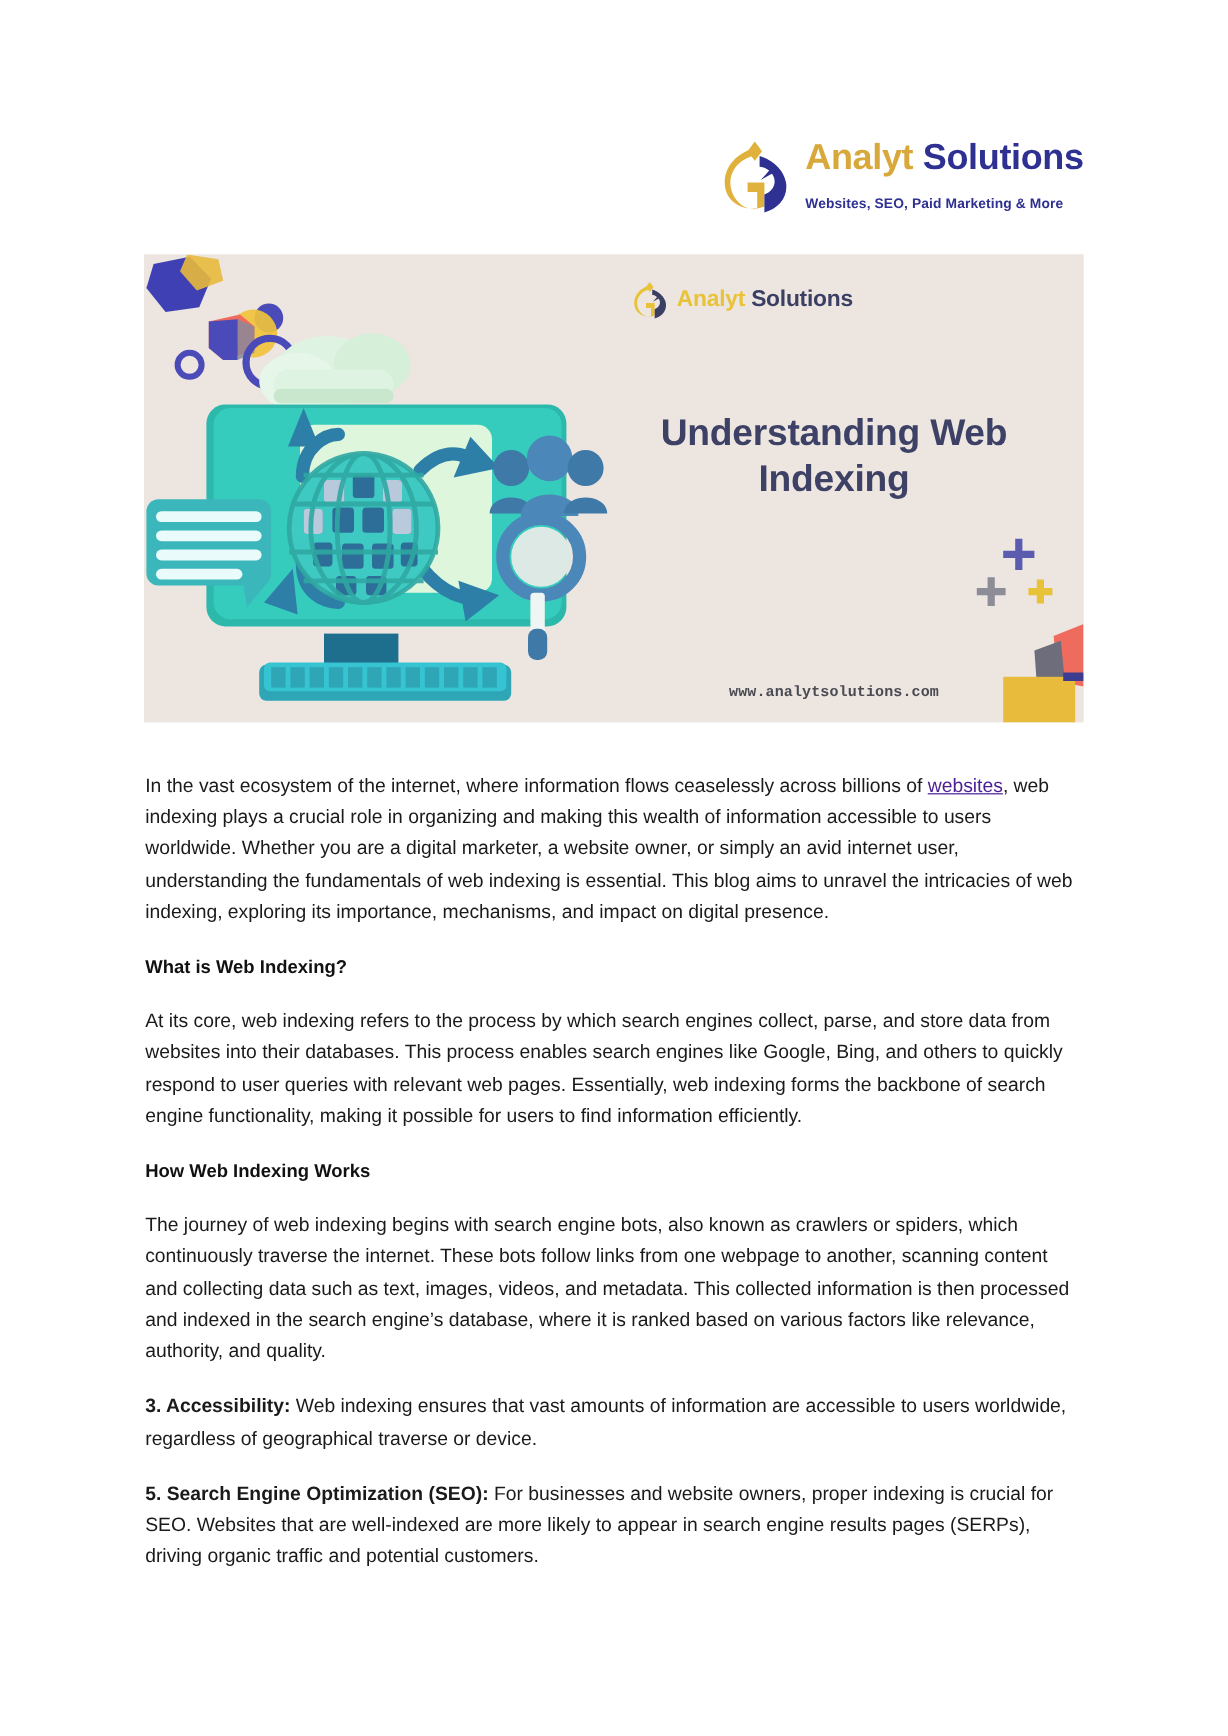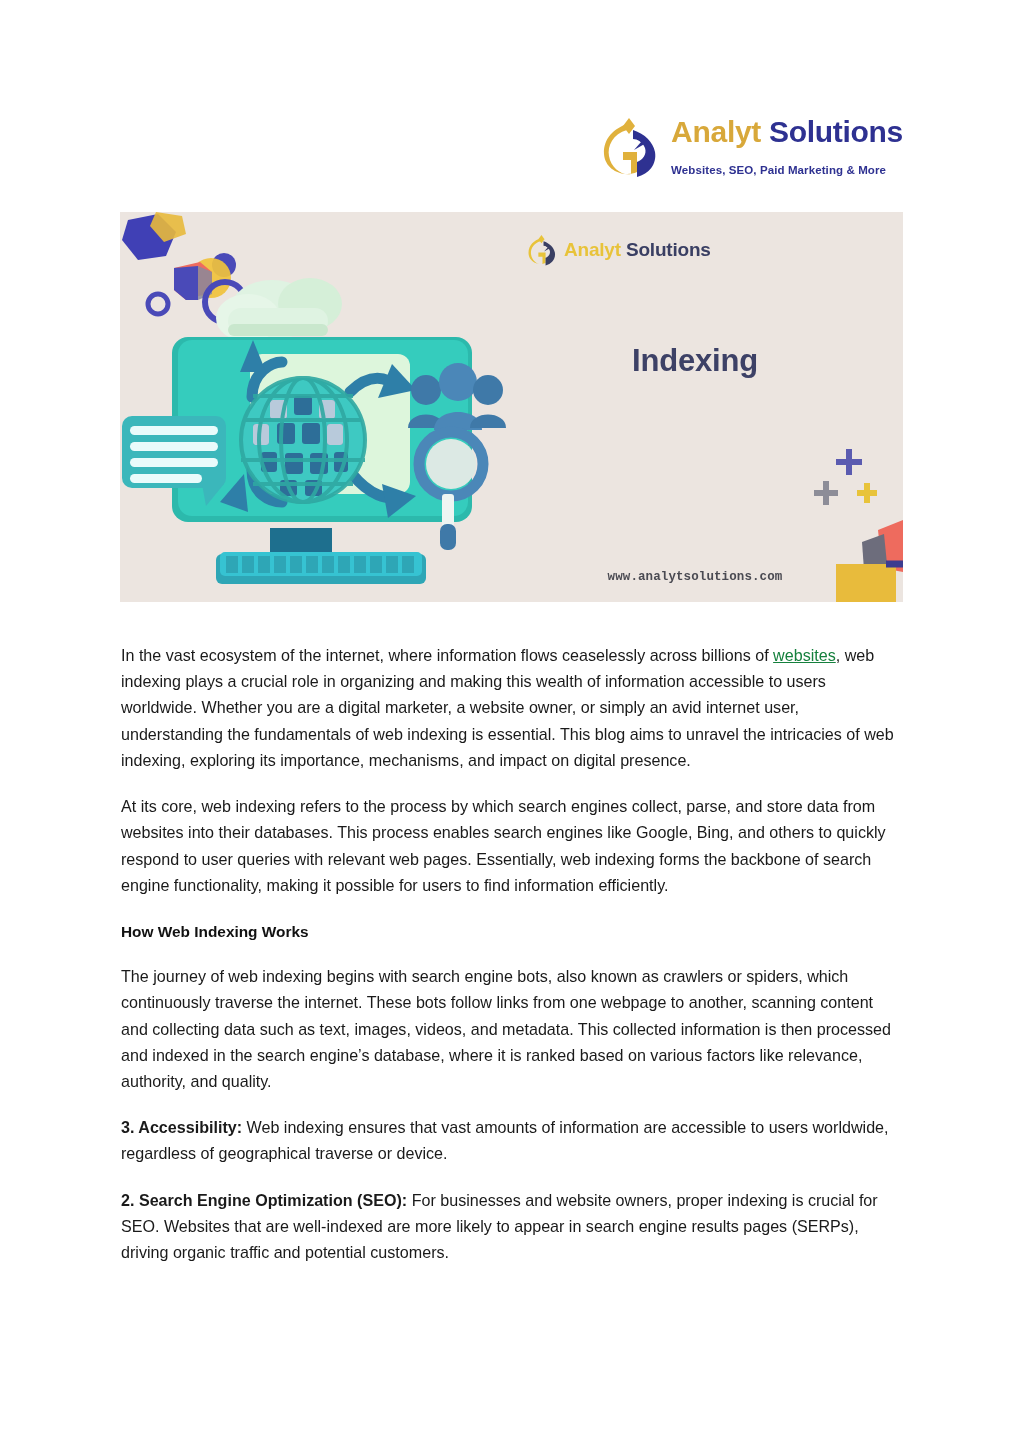--- a/index.html
+++ b/index.html
@@ -123,21 +123,21 @@
   }
   .sec-head {
     font-size: 15.4px;
     font-weight: bold;
     color: #111111;
     margin-top: 22px;
     line-height: 1.5;
   }
   .para b { font-weight: bold; }
   .link {
-    color: #15803d;
+    color: #4c1d95;
     text-decoration: underline;
   }
 </style>
 </head>
 <body>
 
 <div class="page-header">
   <svg class="logo-mark" viewBox="0 0 58 62">
     <path d="M26 2 L32 10 L26 18 L20 10 Z" fill="#e0b13c"></path>
     <path d="M24 14 C10 18 4 30 6 40 C8 52 19 60 28 58 L28 44 L20 44 L20 36 L34 36 L34 56
@@ -288,34 +288,36 @@
       <path d="M24 14 C10 18 4 30 6 40 C8 52 19 60 28 58 L28 44 L20 44 L20 36 L34 36 L34 56
                C20 62 2 54 1 38 C0 22 12 12 24 8 Z" fill="#e8c33a"></path>
       <path d="M30 14 C42 18 50 26 52 36 C54 48 46 58 34 61 L34 46
                C40 44 44 38 42 32 C40 26 34 23 30 23 Z" fill="#3a3f63"></path>
       <path d="M31 20 L45 26 L31 34 L38 26 Z" fill="#3a3f63"></path>
     </svg>
     <div class="banner-logo-text"><span class="lt-a">Analyt </span><span class="lt-s">Solutions</span></div>
   </div>
 
   <div class="banner-heading">
+    <div class="banner-h1">Understanding Web</div>
     <div class="banner-h1">Indexing</div>
   </div>
 
   <div class="banner-url">www.analytsolutions.com</div>
 </div>
 
 <div class="article">
 
 
   <p class="para"><span>In the vast ecosystem of the internet, where information flows ceaselessly across billions of </span><a class="link" href="#">websites</a><span>, web indexing plays a crucial role in organizing and making this wealth of information accessible to users worldwide. Whether you are a digital marketer, a website owner, or simply an avid internet user, understanding the fundamentals of web indexing is essential. This blog aims to unravel the intricacies of web indexing, exploring its importance, mechanisms, and impact on digital presence.</span></p>
 
+  <h2 class="sec-head">What is Web Indexing?</h2>
   <p class="para">At its core, web indexing refers to the process by which search engines collect, parse, and store data from websites into their databases. This process enables search engines like Google, Bing, and others to quickly respond to user queries with relevant web pages. Essentially, web indexing forms the backbone of search engine functionality, making it possible for users to find information efficiently.</p>
 
   <h2 class="sec-head">How Web Indexing Works</h2>
   <p class="para">The journey of web indexing begins with search engine bots, also known as crawlers or spiders, which continuously traverse the internet. These bots follow links from one webpage to another, scanning content and collecting data such as text, images, videos, and metadata. This collected information is then processed and indexed in the search engine’s database, where it is ranked based on various factors like relevance, authority, and quality.</p>
 
 
   <p class="para"><b>3. Accessibility:</b><span> Web indexing ensures that vast amounts of information are accessible to users worldwide, regardless of geographical traverse or device.</span></p>
 
-  <p class="para"><b>2. Search Engine Optimization (SEO):</b><span> For businesses and website owners, proper indexing is crucial for SEO. Websites that are well-indexed are more likely to appear in search engine results pages (SERPs), driving organic traffic and potential customers.</span></p>
+  <p class="para"><b>5. Search Engine Optimization (SEO):</b><span> For businesses and website owners, proper indexing is crucial for SEO. Websites that are well-indexed are more likely to appear in search engine results pages (SERPs), driving organic traffic and potential customers.</span></p>
 
 </div>
 
 </body></html>

